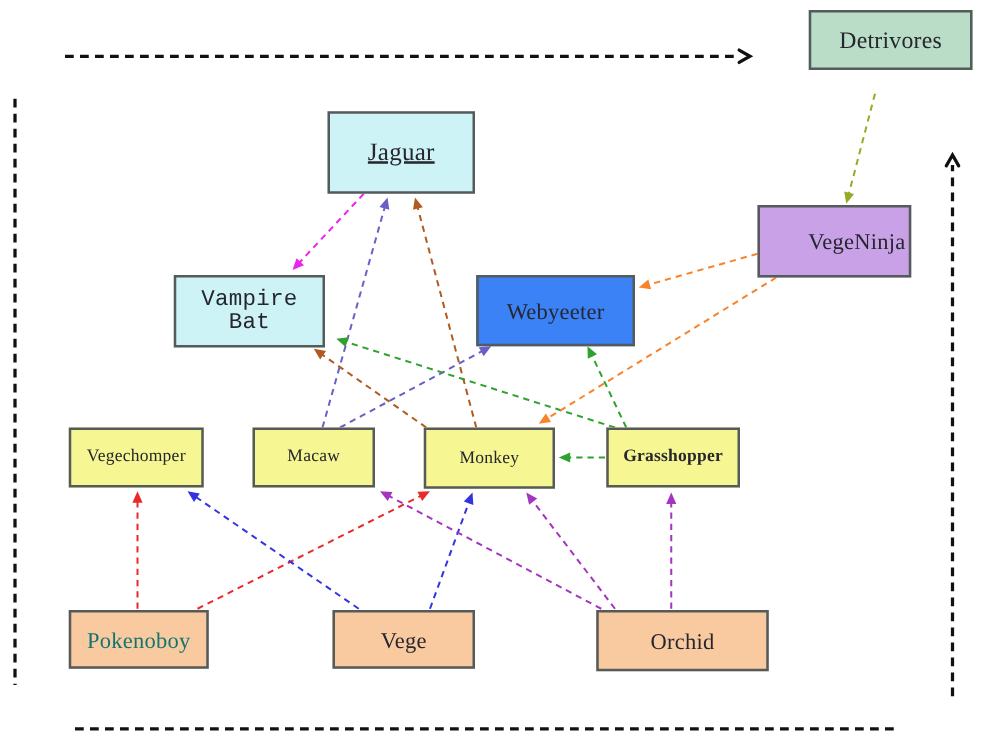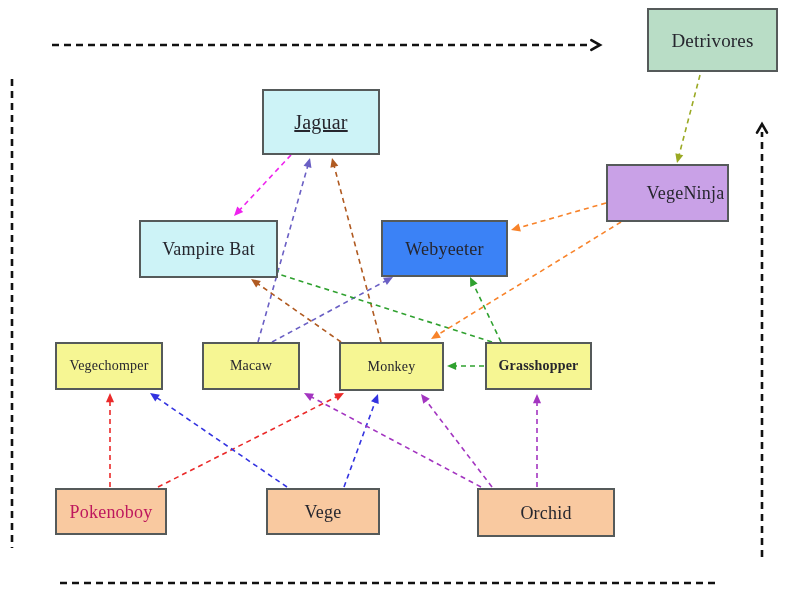--- a/index.html
+++ b/index.html
@@ -109,48 +109,48 @@
       </g>
       <g>
         <line x1="762" y1="557" x2="762" y2="132" stroke="#111111" stroke-width="2.6" stroke-dasharray="7 5"></line>
         <path d="M 757.0311986215627 132.6781917967765 L 762 124 L 766.9688013784373 132.6781917967765" fill="none" stroke="#111111" stroke-width="2.6" stroke-linecap="round"></path>
       </g>
       <g>
         <line x1="60" y1="583" x2="717" y2="583" stroke="#111111" stroke-width="2.6" stroke-dasharray="7 5"></line>
       </g>
     </svg>
   <div class="nodes-layer">
-      <div class="node" style="left: 647px; top: 8px; width: 131px; height: 64px; background: rgb(185, 221, 198); border-color: rgb(85, 90, 90); color: rgb(38, 38, 46); font-size: 19px;">
+      <div class="node" style="left: 647px; top: 8px; width: 131px; height: 48px; background: rgb(185, 221, 198); border-color: rgb(85, 90, 90); color: rgb(38, 38, 46); font-size: 19px;">
         <span>Detrivores</span>
       </div>
       <div class="node" style="left: 262px; top: 89px; width: 118px; height: 66px; background: rgb(205, 243, 247); border-color: rgb(85, 90, 90); color: rgb(38, 38, 46); font-size: 20px; text-decoration: underline;">
         <span>Jaguar</span>
       </div>
       <div class="node" style="left: 606px; top: 164px; width: 123px; height: 58px; background: rgb(201, 161, 231); border-color: rgb(85, 90, 90); color: rgb(38, 38, 46); font-size: 18px; padding-left: 36px;">
         <span>VegeNinja</span>
       </div>
-      <div class="node" style="left: 139px; top: 220px; width: 139px; height: 58px; background: rgb(205, 243, 247); border-color: rgb(85, 90, 90); color: rgb(38, 38, 46); font-size: 18px;">
+      <div class="node" style="left: 139px; top: 220px; width: 121px; height: 58px; background: rgb(205, 243, 247); border-color: rgb(85, 90, 90); color: rgb(38, 38, 46); font-size: 18px; font-family: Liberation Mono, monospace;">
         <span>Vampire Bat</span>
       </div>
       <div class="node" style="left: 381px; top: 220px; width: 127px; height: 57px; background: #3b82f6; border-color: rgb(85, 90, 90); color: rgb(38, 38, 46); font-size: 18px;">
         <span>Webyeeter</span>
       </div>
       <div class="node" style="left: 55px; top: 342px; width: 108px; height: 48px; background: rgb(246, 246, 147); border-color: rgb(85, 90, 90); color: rgb(38, 38, 46); font-size: 14px;">
         <span>Vegechomper</span>
       </div>
       <div class="node" style="left: 202px; top: 342px; width: 98px; height: 48px; background: rgb(246, 246, 147); border-color: rgb(85, 90, 90); color: rgb(38, 38, 46); font-size: 14px;">
         <span>Macaw</span>
       </div>
       <div class="node" style="left: 339px; top: 342px; width: 105px; height: 49px; background: rgb(246, 246, 147); border-color: rgb(85, 90, 90); color: rgb(38, 38, 46); font-size: 14px;">
         <span>Monkey</span>
       </div>
       <div class="node" style="left: 485px; top: 342px; width: 107px; height: 48px; background: rgb(246, 246, 147); border-color: rgb(85, 90, 90); color: rgb(38, 38, 46); font-size: 14px; font-weight: bold;">
         <span>Grasshopper</span>
       </div>
-      <div class="node" style="left: 55px; top: 488px; width: 112px; height: 47px; background: rgb(249, 201, 160); border-color: rgb(85, 90, 90); color: #be185d; font-size: 18px;">
+      <div class="node" style="left: 55px; top: 488px; width: 112px; height: 47px; background: rgb(249, 201, 160); border-color: rgb(85, 90, 90); color: #0f766e; font-size: 18px;">
         <span>Pokenoboy</span>
       </div>
       <div class="node" style="left: 266px; top: 488px; width: 114px; height: 47px; background: rgb(249, 201, 160); border-color: rgb(85, 90, 90); color: rgb(38, 38, 46); font-size: 18px;">
         <span>Vege</span>
       </div>
       <div class="node" style="left: 477px; top: 488px; width: 138px; height: 49px; background: rgb(249, 201, 160); border-color: rgb(85, 90, 90); color: rgb(38, 38, 46); font-size: 18px;">
         <span>Orchid</span>
       </div>
     </div>
 </div>

